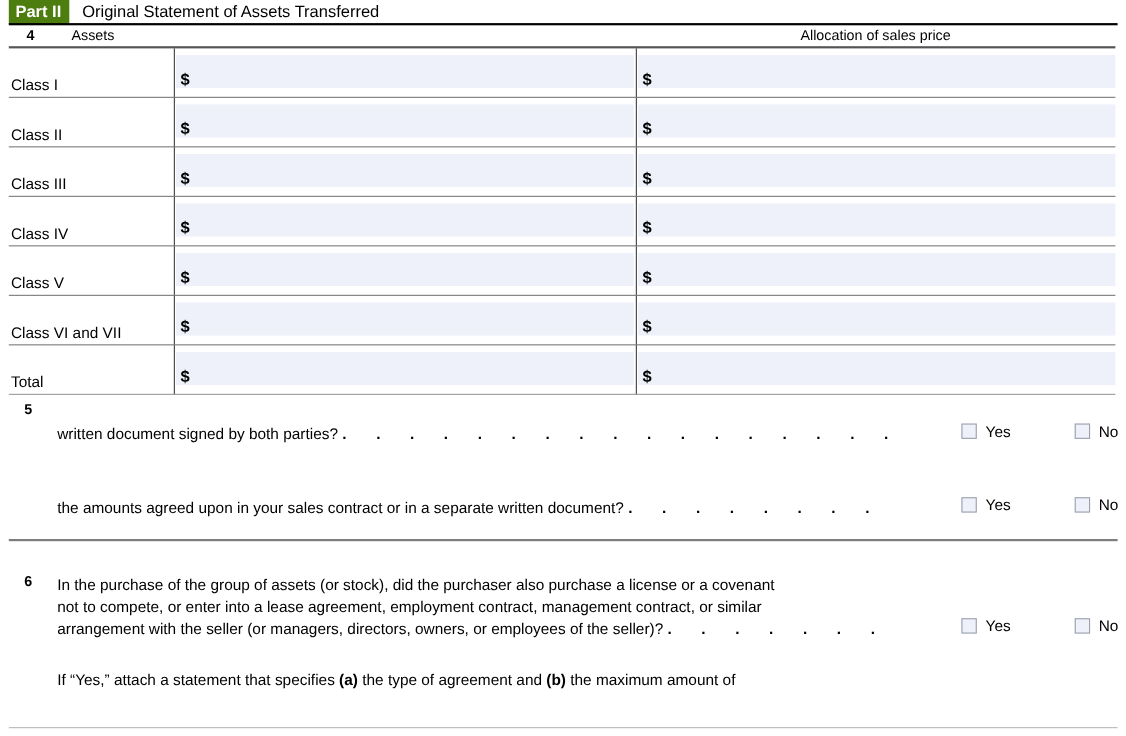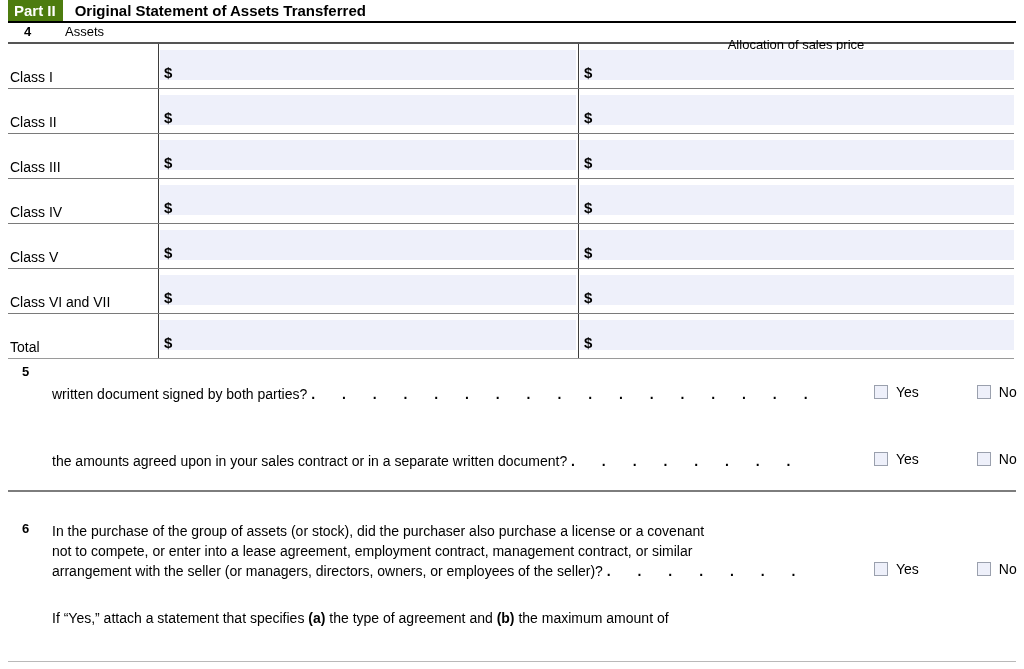--- a/index.html
+++ b/index.html
@@ -31,21 +31,21 @@
     background: #4d7c0f;
     color: #ffffff;
     font-weight: bold;
     font-size: 15px;
     line-height: 22px;
     padding: 0 7px 0 6px;
     letter-spacing: 0px;
     white-space: nowrap;
   }
   .part-title {
-    font-weight: bold;
+    font-weight: normal;
     font-size: 15px;
     line-height: 22px;
     padding-left: 12px;
     white-space: nowrap;
   }
   .part-underline {
     position: absolute;
     left: 8px;
     top: 21px;
     width: 1008px;
@@ -82,21 +82,21 @@
     left: 152px;
     width: 418px;
     top: 1px;
     text-align: center;
     font-size: 13px;
   }
   .col-head .ch-alloc {
     position: absolute;
     left: 570px;
     width: 436px;
-    top: 14px;
+    top: 1px;
     text-align: center;
     font-size: 13px;
   }
   .head-rule {
     height: 1px;
     background: #8c8c8c;
     width: 100%;
   }
   .head-rule.thick { height: 2px; background: #555; }
 

